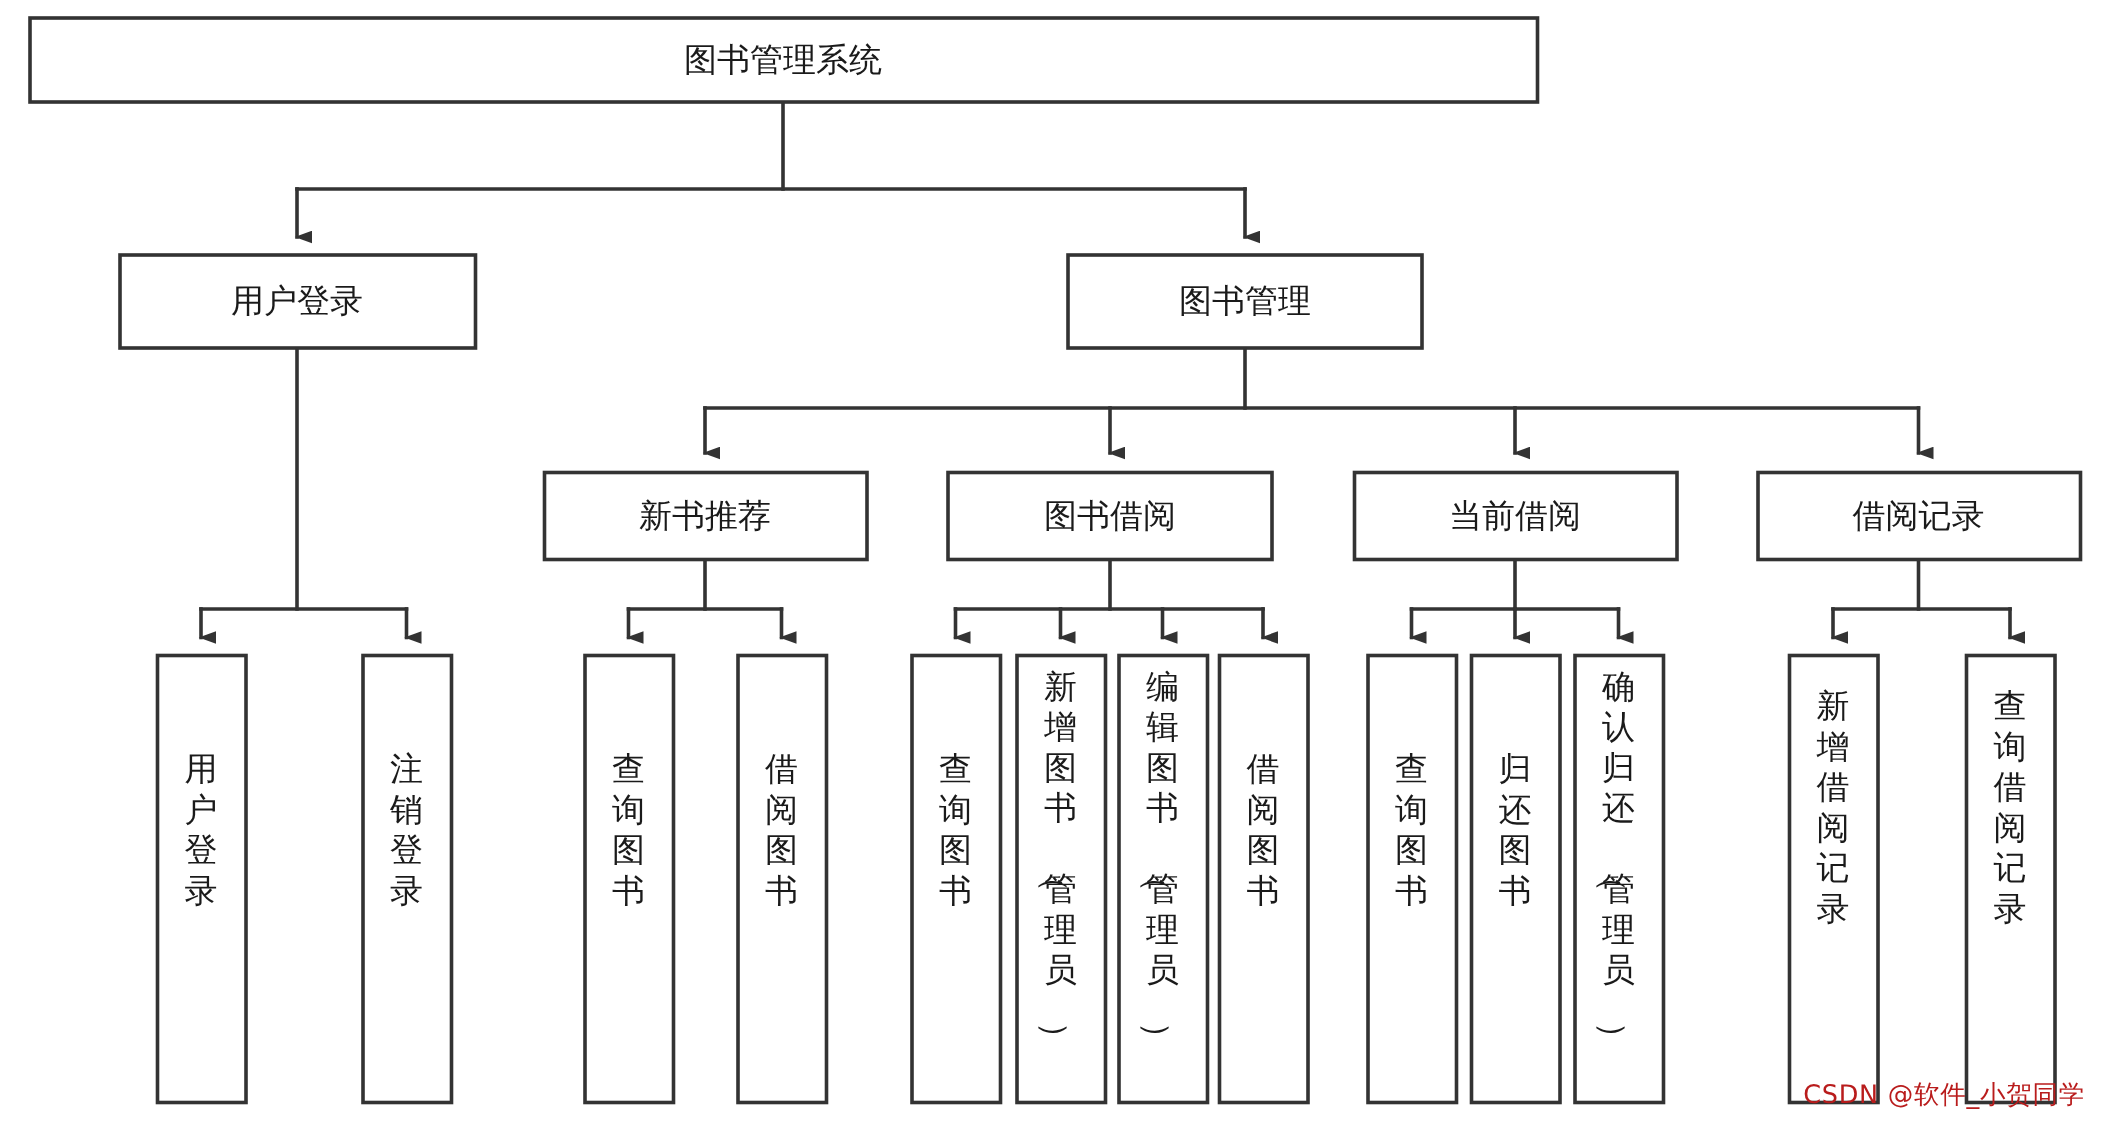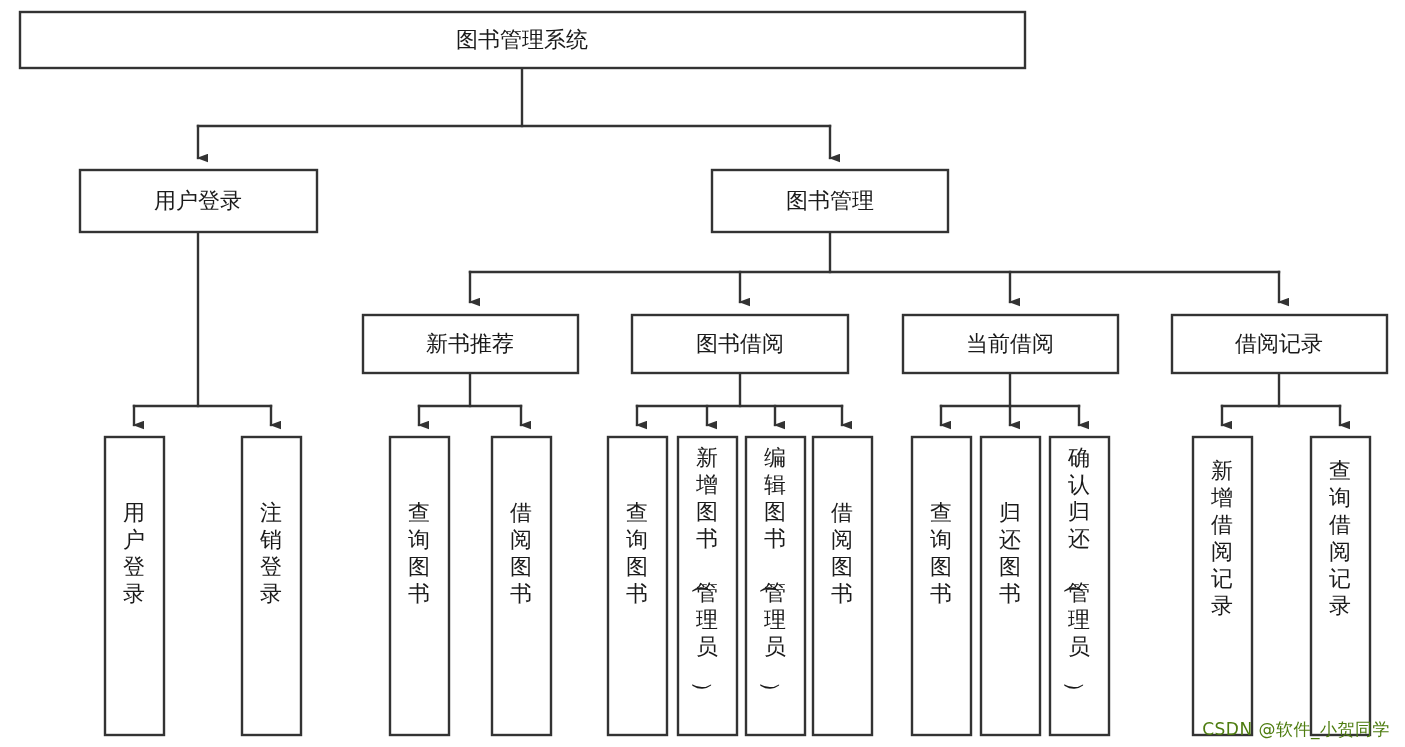--- a/index.html
+++ b/index.html
@@ -51,21 +51,21 @@
     font-size: 22px;
     fill: #1a1a1a;
     text-anchor: middle;
   }
   .watermark {
     position: absolute;
     right: 10px;
     bottom: 6px;
     font-family: "DejaVu Sans", "Liberation Sans", sans-serif;
     font-size: 17px;
-    color: #4d7c0f;
+    color: #b91c1c;
     white-space: nowrap;
     letter-spacing: 0.5px;
   }
 </style>
 </head>
 <body>
 
 <div id="diagram-root">
 
   <svg id="flowchart" viewBox="0 0 1405 747" xmlns="http://www.w3.org/2000/svg">

